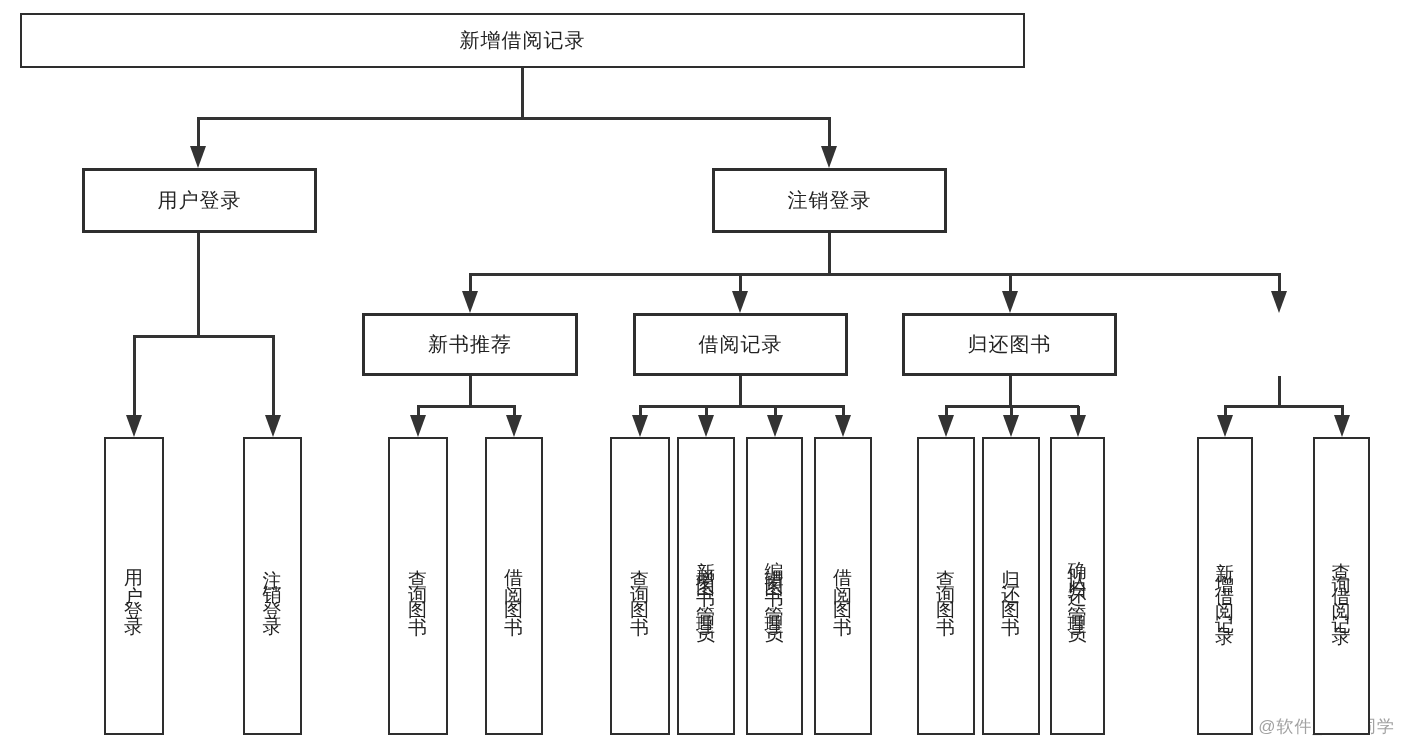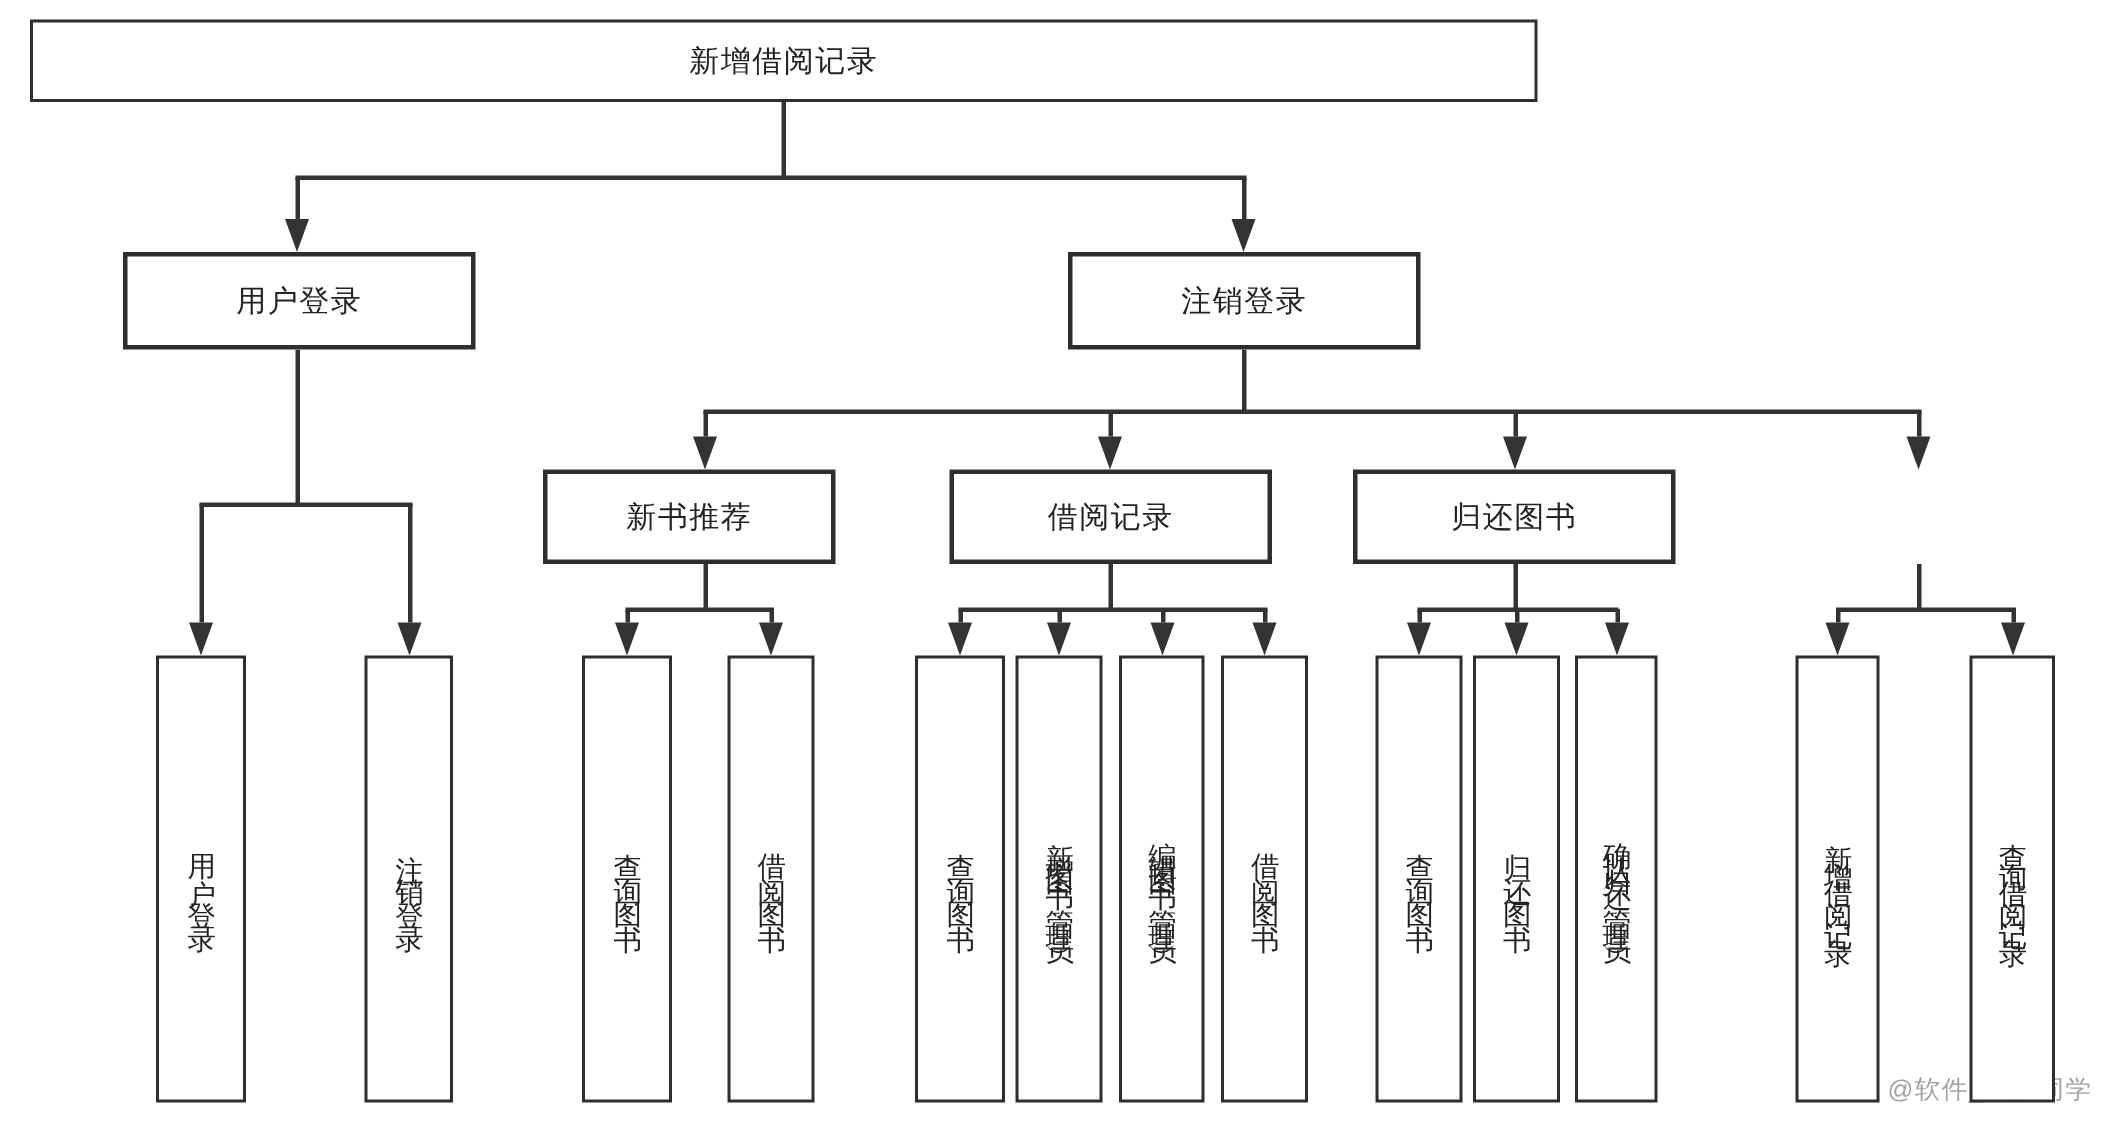--- a/index.html
+++ b/index.html
@@ -122,21 +122,21 @@
     <div class="arrowhead" style="left: 1334px; top: 415px;"></div>
     <div class="node root" style="left: 20px; top: 13px; width: 1005px; height: 55px;">
       <span class="label">新增借阅记录</span>
     </div>
     <div class="node branch" style="left: 82px; top: 168px; width: 235px; height: 65px;">
       <span class="label">用户登录</span>
     </div>
     <div class="node branch" style="left: 712px; top: 168px; width: 235px; height: 65px;">
       <span class="label">注销登录</span>
     </div>
-    <div class="node branch" style="left: 362px; top: 313px; width: 195px; height: 63px;">
+    <div class="node branch" style="left: 362px; top: 313px; width: 216px; height: 63px;">
       <span class="label">新书推荐</span>
     </div>
     <div class="node branch" style="left: 633px; top: 313px; width: 215px; height: 63px;">
       <span class="label">借阅记录</span>
     </div>
     <div class="node branch" style="left: 902px; top: 313px; width: 215px; height: 63px;">
       <span class="label">归还图书</span>
     </div>
     <div class="node leaf v-s" style="left: 104px; top: 437px; width: 60px; height: 298px;">
       <span class="label">用户登录</span>

